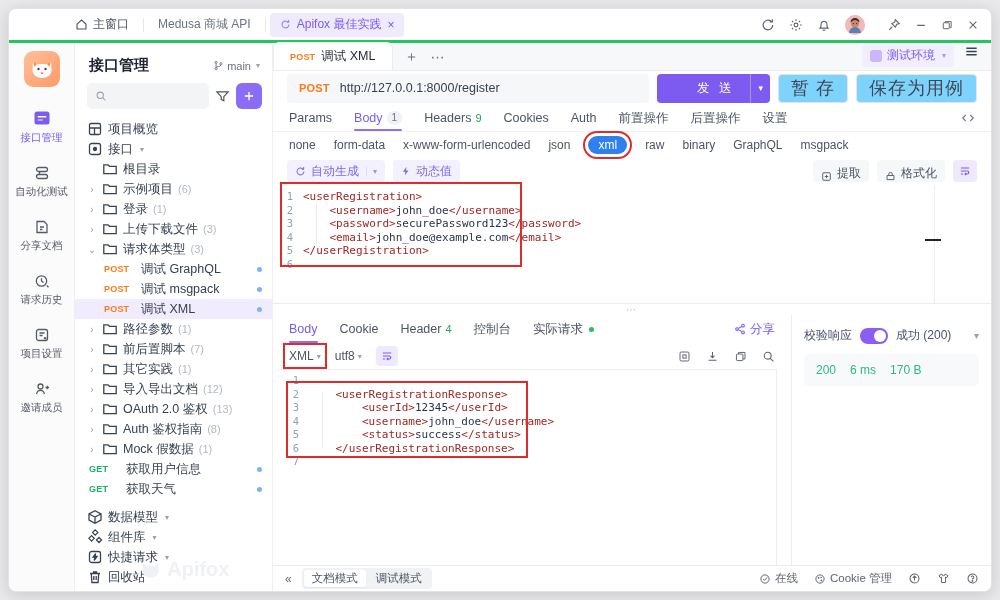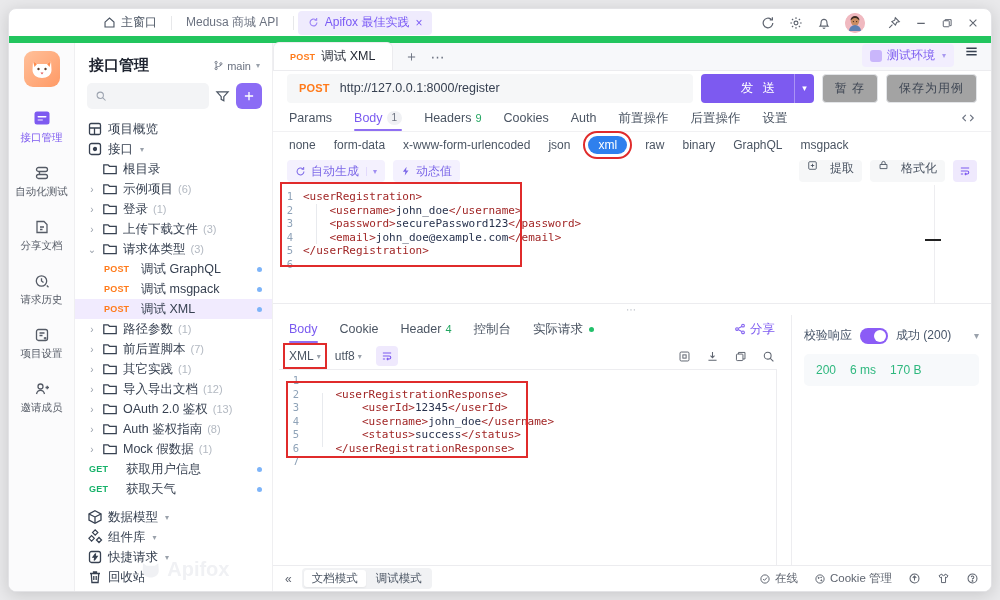--- a/index.html
+++ b/index.html
@@ -2,21 +2,21 @@
 <html><head>
 <meta charset="utf-8">
 <style>
   * { margin:0; padding:0; box-sizing:border-box; }
   html,body { width:1000px; height:600px; background:#e9e9eb; font-family:"Liberation Sans",sans-serif; overflow:hidden; }
   .window { position:absolute; inset:8px; background:#fff; border-radius:8px; box-shadow:0 3px 16px rgba(0,0,0,.14); overflow:hidden; display:flex; flex-direction:column; border:1px solid #e3e3e6; }
   .ic { display:inline-flex; align-items:center; justify-content:center; line-height:0; }
   .ic svg { display:block; }
 
   
-  .titlebar { height:34px; flex:0 0 34px; display:flex; align-items:center; padding:0 12px 0 84px; border-bottom:7px solid #22c55e; font-size:12px; color:#4b5563; }
+  .titlebar { height:34px; flex:0 0 34px; display:flex; align-items:center; padding:0 12px 0 56px; border-bottom:3px solid #22c55e; font-size:12px; color:#4b5563; }
   .tb-item { display:flex; align-items:center; gap:5px; padding:0 10px; cursor:default; }
   .tb-div { width:1px; height:14px; background:#e7e8ea; margin:0 4px; }
   .tb-tab { display:flex; align-items:center; gap:6px; background:#efebfd; color:#7a5af5; border-radius:4px; height:24px; padding:0 10px; font-size:12px; }
   .tb-right { margin-left:auto; display:flex; align-items:center; gap:14px; color:#5f6570; }
   .avatar { width:20px; height:20px; border-radius:50%; background:#f3c0c6; display:inline-flex; align-items:center; justify-content:center; overflow:hidden; }
 
   
   .content { flex:1; display:flex; min-height:0; }
   .rail { width:66px; flex:0 0 66px; background:#fbfbfc; border-right:1px solid #efeff1; display:flex; flex-direction:column; align-items:center; padding-top:8px; }
   .logo { width:36px; height:36px; border-radius:9px; background:linear-gradient(135deg,#ffc09a,#ff9a66); display:flex; align-items:center; justify-content:center; margin-bottom:22px; }
@@ -62,42 +62,42 @@
   .navrow .right { margin-left:auto; color:#6b7280; }
 
   
   .urlrow { height:34px; flex:0 0 34px; display:flex; align-items:center; gap:8px; padding:0 14px; }
   .urlbar { flex:1; height:29px; background:#f6f7f8; border-radius:4px; display:flex; align-items:center; padding:0 4px 0 12px; gap:10px; }
   .urlbar .m-post { font-size:11px; }
   .url { font-size:12.5px; color:#374151; }
   .btn-send { display:flex; align-items:stretch; background:#7d5af0; color:#fff; border-radius:4px; height:29px; font-size:12.5px; overflow:hidden; cursor:pointer; }
   .btn-send .txt { display:flex; align-items:center; padding:0 16px; letter-spacing:3px;margin-left:24px; }
   .btn-send .dd { display:flex; align-items:center; padding:0 7px; border-left:1px solid rgba(255,255,255,.35); font-size:9px; }
-  .btn-ghost { height:29px; display:flex; align-items:center; padding:0 12px; border:1px solid #e3e5e8; border-radius:4px; font-size:12px; color:#3f4754; background:#a3a3a3; cursor:pointer; letter-spacing:1px; }
+  .btn-ghost { height:29px; display:flex; align-items:center; padding:0 12px; border:1px solid #e3e5e8; border-radius:4px; font-size:18px; color:#3f4754; background:#7dd3fc; cursor:pointer; letter-spacing:1px; }
 
   
   .reqtabs { height:27px; flex:0 0 27px; display:flex; align-items:center; gap:22px; padding:0 16px; font-size:12.5px; color:#4b5563; border-bottom:1px solid #f1f1f3; }
   .rtab { position:relative; height:100%; display:flex; align-items:center; gap:4px; cursor:pointer; }
   .rtab.active { color:#7a5af0; }
   .rtab.active::after { content:""; position:absolute; left:0; right:0; bottom:0; height:2px; background:#8f6ff2; border-radius:2px; }
   .badge-g { background:#f0f1f4; color:#6b7280; font-size:10px; border-radius:8px; padding:0 5px; line-height:14px; }
   .badge-green { color:#22a661; font-size:11px; }
   .reqtabs .right { margin-left:auto; color:#6b7280; }
 
   
   .bodytypes { height:25px; flex:0 0 25px; display:flex; align-items:center; gap:18px; padding:0 16px; font-size:12px; color:#4b5563; }
   .btype { cursor:pointer; }
   .btype.pill { background:#2f80ed; color:#fff; border-radius:10px; padding:2px 10px; outline:2px solid #e02b2b; outline-offset:3px; }
 
   
   .edtools { height:28px; flex:0 0 28px; display:flex; align-items:center; gap:8px; padding:0 14px; }
   .chip-p { display:flex; align-items:center; gap:5px; background:#f4f1fe; color:#7c68e8; font-size:12px; border-radius:4px; height:22px; padding:0 8px; cursor:pointer; }
   .chip-p .dd { border-left:1px solid #e2dafc; padding-left:6px; margin-left:2px; font-size:8px; color:#a08ef2; }
   .edtools .right { margin-left:auto; display:flex; gap:8px; align-items:center; }
-  .chip-g { display:flex; align-items:flex-start; gap:12px; background:#f6f7f8; color:#4b5563; font-size:12px; border-radius:4px; height:22px; padding:0 8px; cursor:pointer; }
+  .chip-g { display:flex; align-items:flex-end; gap:5px; background:#f6f7f8; color:#4b5563; font-size:12px; border-radius:4px; height:22px; padding:0 8px; cursor:pointer; }
   .chip-ic { background:#efe9fd; color:#7d5af0; width:24px; height:22px; display:flex; align-items:center; justify-content:center; border-radius:4px; cursor:pointer; }
 
   
   .editor { position:relative; font-family:"DejaVu Sans Mono",monospace; font-size:11px; line-height:13.5px; color:#27324d; }
   .editor.req { flex:0 0 118px; padding-top:5px; }
   .cl { display:flex; height:13.5px; align-items:center; }
   .ln { width:30px; flex:0 0 30px; text-align:right; padding-right:10px; color:#8fa3b8; font-size:10.5px; }
   .ct { white-space:pre; }
   .xtag { color:#a12626; }
   .redbox { position:absolute; border:2px solid #e02b2b; pointer-events:none; }

